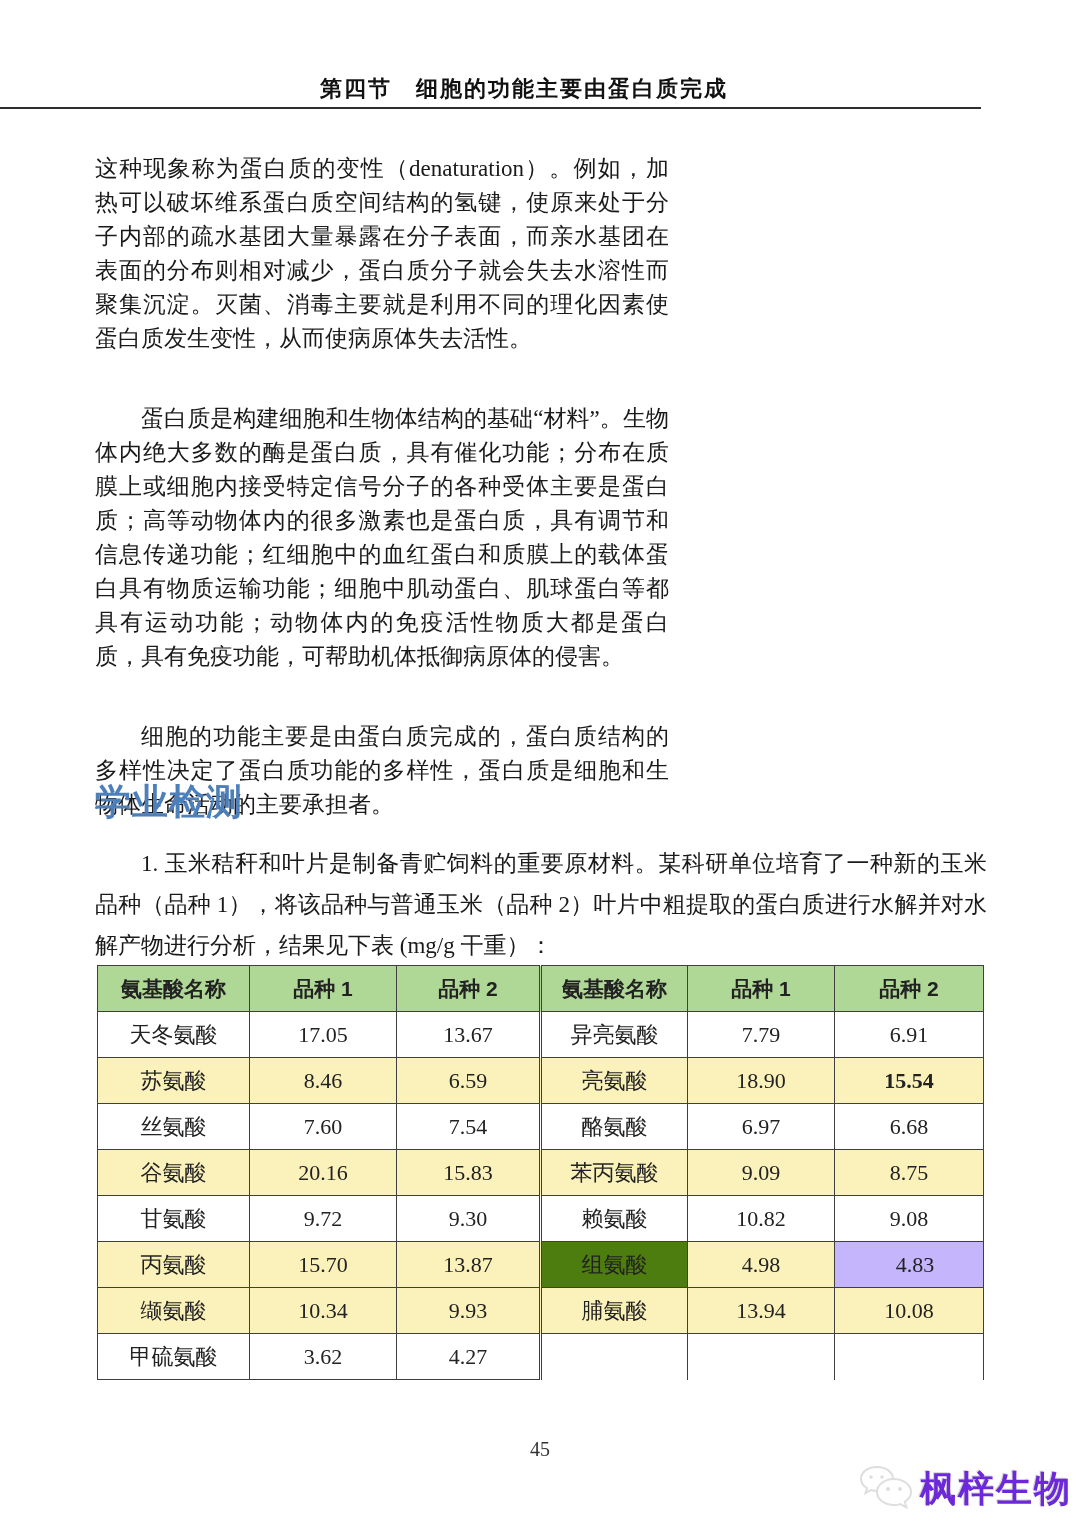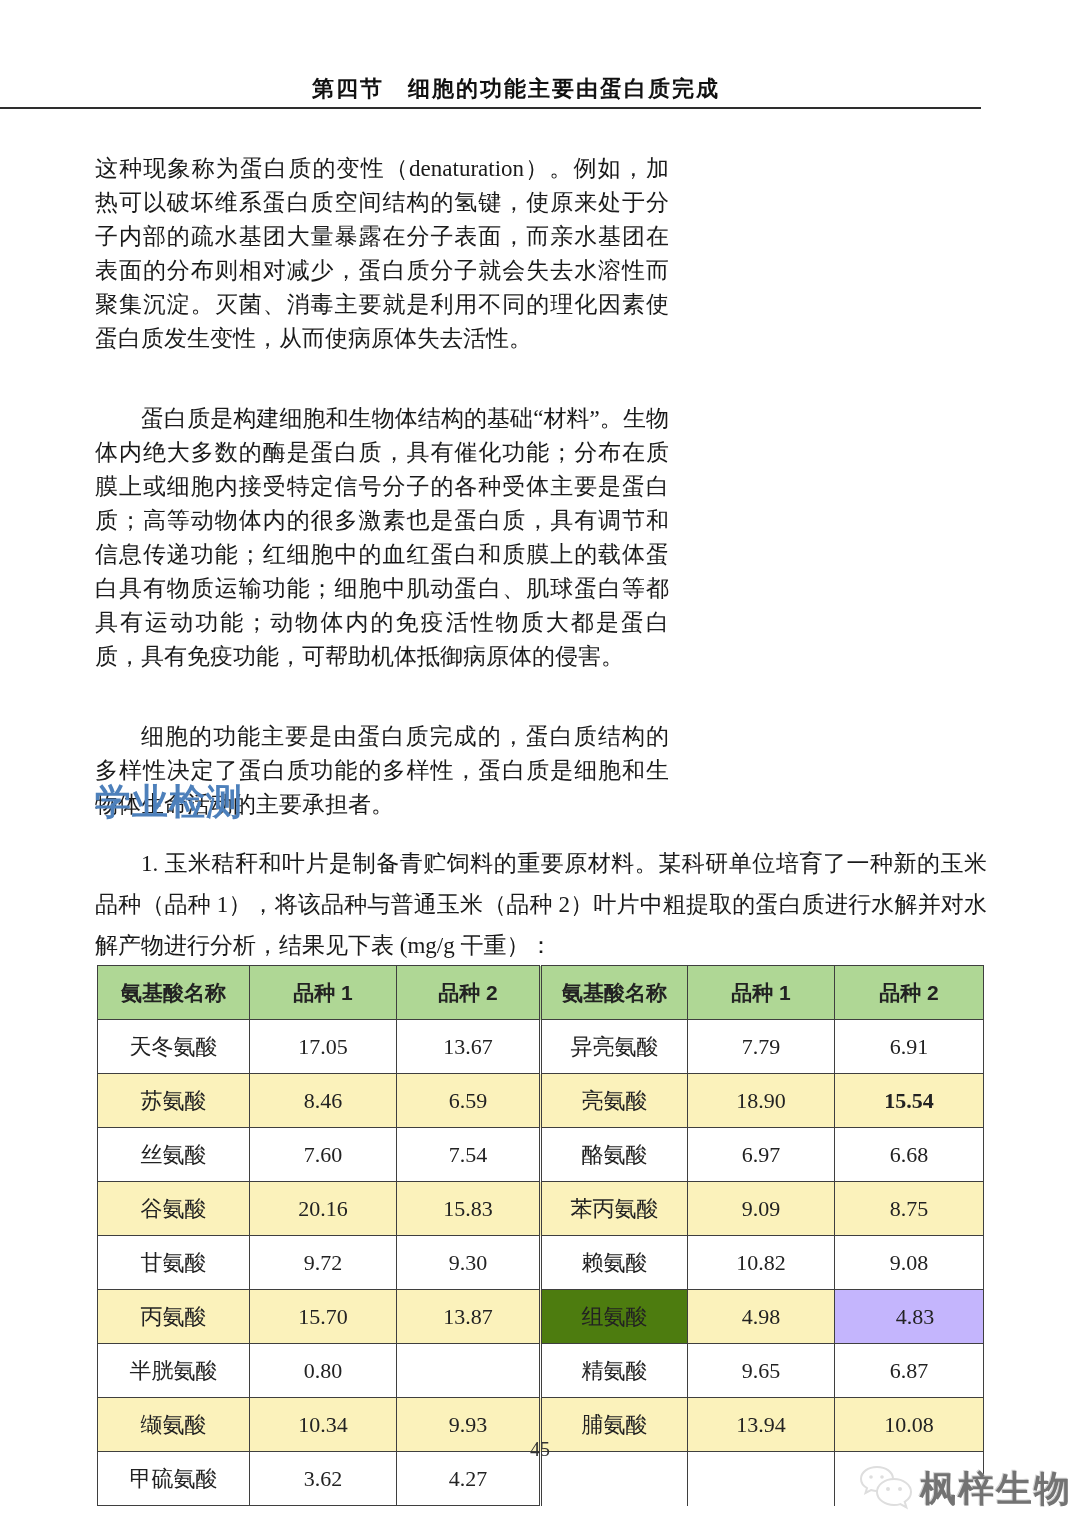--- a/index.html
+++ b/index.html
@@ -10,21 +10,21 @@
     height: 1536px;
     background: #ffffff;
     font-family: "Liberation Serif", "DejaVu Serif", serif;
     color: #1c1c1c;
     overflow: hidden;
   }
 
   
   .chapter-head {
     position: absolute;
-    top: 74px; left: 0; width: 1000px;
+    top: 74px; left: 8px; width: 1000px;
     text-align: center;
     font-size: 22px;
     font-weight: bold;
     letter-spacing: 2px;
     color: #111;
     padding-left: 32px;
   }
   .head-rule {
     position: absolute;
     top: 107px; left: 0;
@@ -75,21 +75,21 @@
     table-layout: fixed;
   }
   table.amino col.c1 { width: 152px; }
   table.amino col.c2 { width: 147px; }
   table.amino col.c3 { width: 144px; }
   table.amino col.c4 { width: 147px; }
   table.amino col.c5 { width: 147px; }
   table.amino col.c6 { width: 149px; }
   table.amino th, table.amino td {
     border: 1px solid #3f3f3f;
-    height: 54px;
+    height: 46px;
     text-align: center;
     vertical-align: middle;
   }
   table.amino th {
     font-family: "Liberation Sans", "DejaVu Sans", sans-serif;
     font-size: 21px;
     font-weight: bold;
     color: #222;
   }
   table.amino td {
@@ -113,21 +113,21 @@
     position: absolute;
     top: 1462px; right: 8px;
     display: flex;
     align-items: center;
     gap: 6px;
   }
   .watermark .wm-text {
     font-family: "Liberation Sans", "DejaVu Sans", sans-serif;
     font-size: 36px;
     font-weight: bold;
-    color: #737373;
+    color: #6d28d9;
     text-shadow: -1px -1px 0 #d2d2d2, 1px 1px 0 #ffffff;
     letter-spacing: 2px;
   }
 </style>
 </head>
 <body>
 
 <div id="page">
 
   <div class="chapter-head">第四节　细胞的功能主要由蛋白质完成</div>
@@ -205,28 +205,20 @@
         </tr>
         <tr>
           <td style="background: rgb(251, 242, 187);">丙氨酸</td>
           <td style="background: rgb(251, 242, 187);">15.70</td>
           <td style="background: rgb(251, 242, 187);">13.87</td>
           <td style="background: #4d7c0f;">组氨酸</td>
           <td style="background: rgb(251, 242, 187);">4.98</td>
           <td style="background: #c4b5fd; padding-left: 12px;">4.83</td>
         </tr>
         <tr>
-          <td>半胱氨酸</td>
-          <td>0.80</td>
-          <td></td>
-          <td>精氨酸</td>
-          <td>9.65</td>
-          <td>6.87</td>
-        </tr>
-        <tr>
           <td style="background: rgb(251, 242, 187);">缬氨酸</td>
           <td style="background: rgb(251, 242, 187);">10.34</td>
           <td style="background: rgb(251, 242, 187);">9.93</td>
           <td style="background: rgb(251, 242, 187);">脯氨酸</td>
           <td style="background: rgb(251, 242, 187);">13.94</td>
           <td style="background: rgb(251, 242, 187);">10.08</td>
         </tr>
         <tr>
           <td>甲硫氨酸</td>
           <td>3.62</td>

